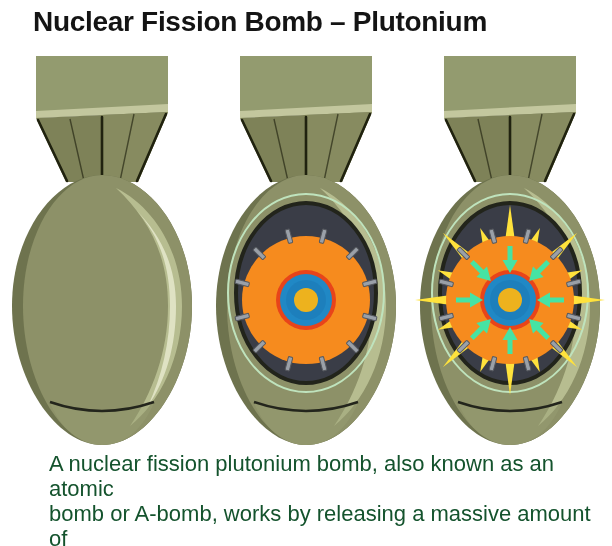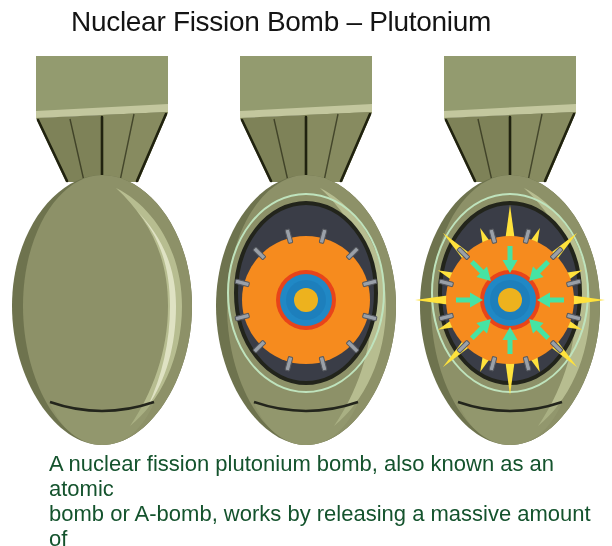--- a/index.html
+++ b/index.html
@@ -1,19 +1,19 @@
 <!DOCTYPE html>
 <html style="--box: #939b6f; --box-light: #c3c79e; --fin: #7e8258; --fin-mid: #878b60; --fin-dark: #20220f; --body-dark: #6e734e; --body-main: #8d9168; --body-light: #b7bd90; --body-lighter: #dfe2c3; --seam: #23251c; --mint: #bfe3bd; --interior: #3a3d47; --interior-rim: #22241b; --orange: #f68b1e; --red: #e8441a; --blue: #2088c5; --blue-dark: #1b78b4; --gold: #edb21e; --pin: #9aa0a8; --pin-edge: #55585e; --spike: #ffe23c; --arrow: #46e3a3;"><head>
 <meta charset="utf-8">
 <style>
   html,body{margin:0;padding:0;background:#ffffff;}
   .stage{position:relative;width:612px;height:546px;background:#fff;overflow:hidden;
          font-family:"Liberation Sans",sans-serif;}
   .title{position:absolute;top:6px;left:0;width:520px;text-align:center;
-         font-size:28px;font-weight:normal;color:#141414;letter-spacing:-0.3px;z-index:1;padding-left:21px;}
+         font-size:28px;font-weight:bold;color:#141414;letter-spacing:-0.3px;z-index:1;}
   .watermark{position:absolute;top:8px;left:7px;z-index:2;font-size:26px;color:#ffffff;
          text-shadow:0 0 2px rgba(110,110,110,.85),1px 1px 1px rgba(90,90,90,.55),
                      -1px -1px 1px rgba(150,150,150,.55);opacity:.95;letter-spacing:-0.5px;}
   .watermark .wm-bold{font-weight:700;}
   .watermark .wm-light{font-weight:400;}
   .diagram{position:absolute;top:50px;left:0;width:612px;height:400px;}
   .bomb{position:absolute;top:0;width:204px;height:400px;}
   .bomb1{left:0;} .bomb2{left:204px;} .bomb3{left:408px;}
   .caption{position:absolute;left:49px;top:451px;width:548px;font-size:22px;
          line-height:25px;color:#14532d;z-index:1;}

